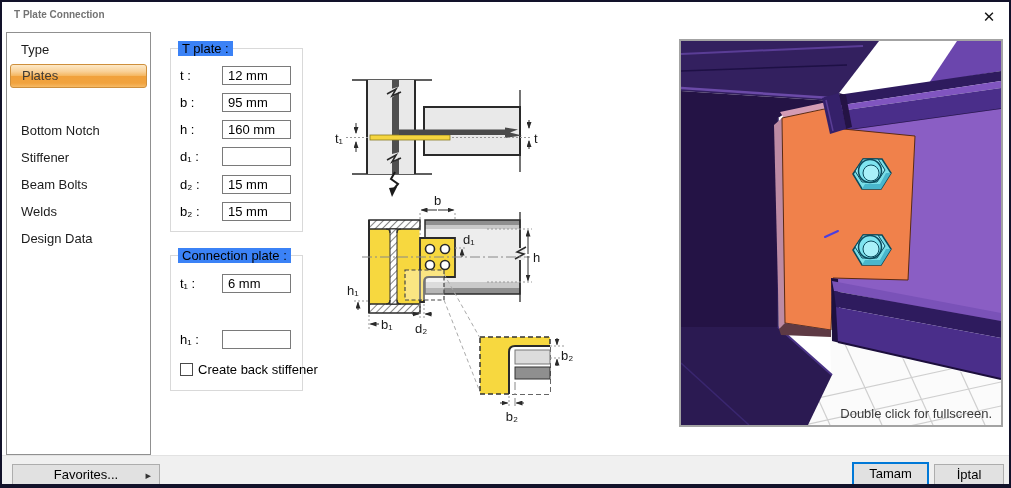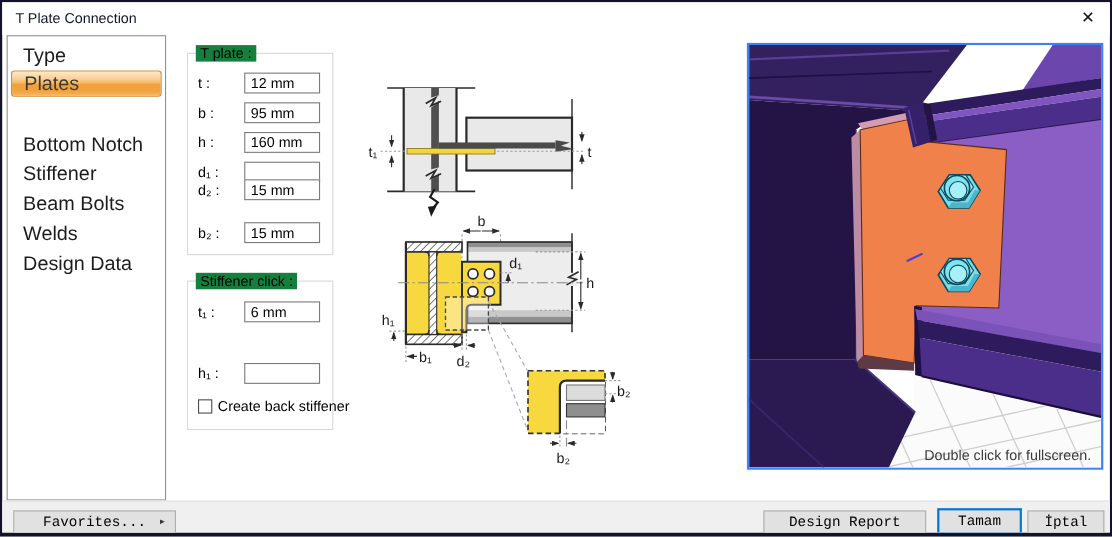--- a/index.html
+++ b/index.html
@@ -1,35 +1,35 @@
 <!DOCTYPE html>
 <html><head>
 <meta charset="utf-8">
 <style>
   html,body{margin:0;padding:0;background:#fff;font-family:"Liberation Sans","DejaVu Sans",sans-serif;}
   .dialog{position:relative;width:1011px;height:488px;box-sizing:border-box;border:2px solid #12122A;border-bottom-width:4px;background:#fff;overflow:hidden;}
   .inner{position:absolute;left:0;top:0;width:1007px;height:482px;}
   .titlebar{position:absolute;left:0;top:0;width:100%;height:30px;background:#fff;}
-  .title{position:absolute;left:12px;top:7px;font-size:13px;color:#0f172a;}
+  .title{position:absolute;left:12px;top:7px;font-size:10px;color:#737373;font-weight:bold;}
   .close{position:absolute;right:10px;top:5px;width:20px;height:20px;font-size:15px;color:#111;text-align:center;line-height:20px;cursor:pointer;}
   .sidebar{position:absolute;left:4px;top:30px;width:145px;height:423px;background:#fff;border:1px solid #909090;box-sizing:border-box;}
-  .side-item{position:absolute;left:3px;width:137px;height:24px;line-height:24px;padding-left:11px;font-size:18px;color:#1c1c1c;box-sizing:border-box;cursor:pointer;}
+  .side-item{position:absolute;left:3px;width:137px;height:24px;line-height:24px;padding-left:11px;font-size:13px;color:#1c1c1c;box-sizing:border-box;cursor:pointer;}
   .side-item.selected{background:linear-gradient(180deg,#FDE9C8 0%,#F9D096 30%,#F5B863 48%,#F1A13C 52%,#F1A33E 82%,#F6B965 100%);border:1px solid #CE8F3C;border-radius:3px;color:#3F3A33;line-height:22px;}
   .group{position:absolute;border:1px solid #D9D9D9;background:#fff;box-sizing:border-box;}
-  .group-label{position:absolute;top:-8px;left:7px;background:#15803d;padding:0 4px;font-size:13px;color:#000;}
+  .group-label{position:absolute;top:-8px;left:7px;background:#3b82f6;padding:0 4px;font-size:13px;color:#000;}
   .frow{position:absolute;left:0;width:100%;height:20px;}
   .flabel{position:absolute;left:9px;top:2px;font-size:13px;color:#000;}
   .finput{position:absolute;left:51px;top:0;width:69px;height:19px;border:1px solid #7A7A7A;font-size:13px;font-family:"Liberation Sans","DejaVu Sans",sans-serif;padding:0 0 0 5px;box-sizing:border-box;background:#fff;color:#000;}
   .cbrow{position:absolute;left:9px;}
   .cbbox{position:absolute;left:0;top:1px;width:13px;height:13px;border:1px solid #4A4A4A;background:#fff;box-sizing:border-box;cursor:pointer;}
   .cblabel{position:absolute;left:18px;top:0;font-size:13px;white-space:nowrap;color:#000;}
   .diagrams{position:absolute;left:330px;top:50px;}
-  .viewport3d{position:absolute;left:677px;top:37px;width:324px;height:388px;border:2px solid #3b82f6;box-sizing:border-box;background:#fff;cursor:pointer;}
+  .viewport3d{position:absolute;left:677px;top:37px;width:324px;height:388px;border:2px solid #a3a3a3;box-sizing:border-box;background:#fff;cursor:pointer;}
   .footer{position:absolute;left:0;top:453px;width:100%;height:29px;background:#F0F0F0;border-top:1px solid #E2E2E2;}
-  .btn{position:absolute;background:#E1E1E1;border:1px solid #ADADAD;font-size:13px;color:#000;box-sizing:border-box;text-align:center;cursor:pointer;font-family:Liberation Mono, monospace;}
+  .btn{position:absolute;background:#E1E1E1;border:1px solid #ADADAD;font-size:13px;color:#000;box-sizing:border-box;text-align:center;cursor:pointer;font-family:Liberation Sans, sans-serif;}
   .btn-favorites{left:10px;top:8px;width:148px;height:22px;line-height:20px;}
   .fav-arrow{position:absolute;right:8px;top:0;font-size:11px;line-height:20px;color:#333;}
   .btn-report{left:692px;top:8px;width:148px;height:22px;line-height:20px;}
   .btn-ok{left:850px;top:6px;width:77px;height:24px;line-height:20px;border:2px solid #0078D7;}
   .btn-cancel{left:932px;top:8px;width:70px;height:22px;line-height:20px;}
   svg text{font-family:"Liberation Sans","DejaVu Sans",sans-serif;}
 </style>
 </head>
 <body>
 
@@ -62,32 +62,32 @@
       <input class="finput" type="text" value="95 mm" style="">
     </div>
     <div class="frow" style="top:71px">
       <span class="flabel">h :</span>
       <input class="finput" type="text" value="160 mm" style="">
     </div>
     <div class="frow" style="top:98px">
       <span class="flabel">d₁ :</span>
       <input class="finput" type="text" value="" style="">
     </div>
-    <div class="frow" style="top:114px">
+    <div class="frow" style="top:126px">
       <span class="flabel">d₂ :</span>
       <input class="finput" type="text" value="15 mm" style="">
     </div>
     <div class="frow" style="top:153px">
       <span class="flabel">b₂ :</span>
       <input class="finput" type="text" value="15 mm" style="">
     </div>
   </div>
 
   <div class="group" style="left:168px;top:253px;width:133px;height:136px;">
-    <span class="group-label">Stiffener click :</span>
+    <span class="group-label">Connection plate :</span>
     <div class="frow" style="top:18px">
       <span class="flabel">t₁ :</span>
       <input class="finput" type="text" value="6 mm" style="">
     </div>
     <div class="frow" style="top:74px">
       <span class="flabel">h₁ :</span>
       <input class="finput" type="text" value="" style="">
     </div>
     <div class="cbrow" style="top:106px;width:120px;height:16px;padding-left:34px;">
       <span class="cbbox"></span>
@@ -300,19 +300,18 @@
 
       <text x="311" y="377" text-anchor="end" font-size="13" fill="#3A3A3A">Double click for fullscreen.</text>
     </svg>
   </div>
 
   <div class="footer">
     <div class="btn btn-favorites">
       <span>Favorites...</span>
       <span class="fav-arrow">▸</span>
     </div>
-    <div class="btn btn-report">Design Report</div>
     <div class="btn btn-ok">Tamam</div>
     <div class="btn btn-cancel">İptal</div>
   </div>
 
 </div>
 </div>
 
 </body></html>

